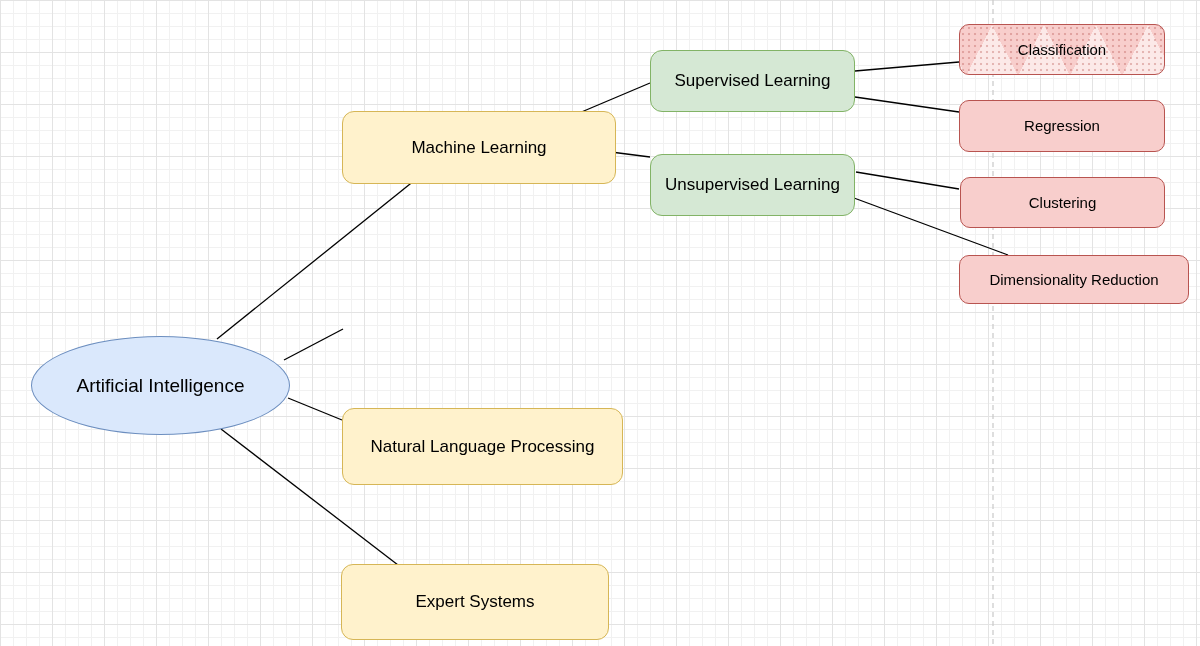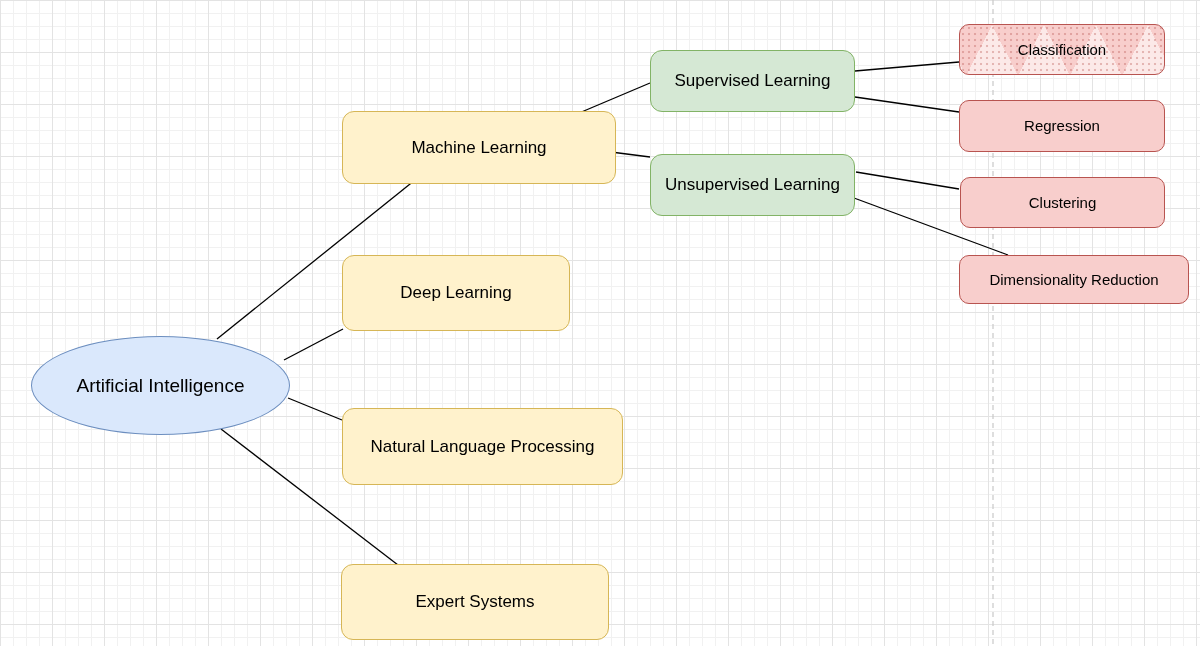--- a/index.html
+++ b/index.html
@@ -64,23 +64,20 @@
   </svg>
 
   <div class="node blue ellipse" style="left:31px;top:336px;width:259px;height:99px;">
     <span>Artificial Intelligence</span>
   </div>
 
   <div class="node yellow rounded" style="left:342px;top:103px;width:274px;height:73px;margin-top:8px;">
     <span>Machine Learning</span>
   </div>
 
-  <div class="node yellow rounded" style="left:342px;top:255px;width:228px;height:76px;">
-    <span>Deep Learning</span>
-  </div>
 
   <div class="node yellow rounded" style="left:342px;top:408px;width:281px;height:77px;">
     <span>Natural Language Processing</span>
   </div>
 
   <div class="node yellow rounded" style="left:341px;top:564px;width:268px;height:76px;">
     <span>Expert Systems</span>
   </div>
 
   <div class="node green rounded" style="left:650px;top:50px;width:205px;height:62px;">

